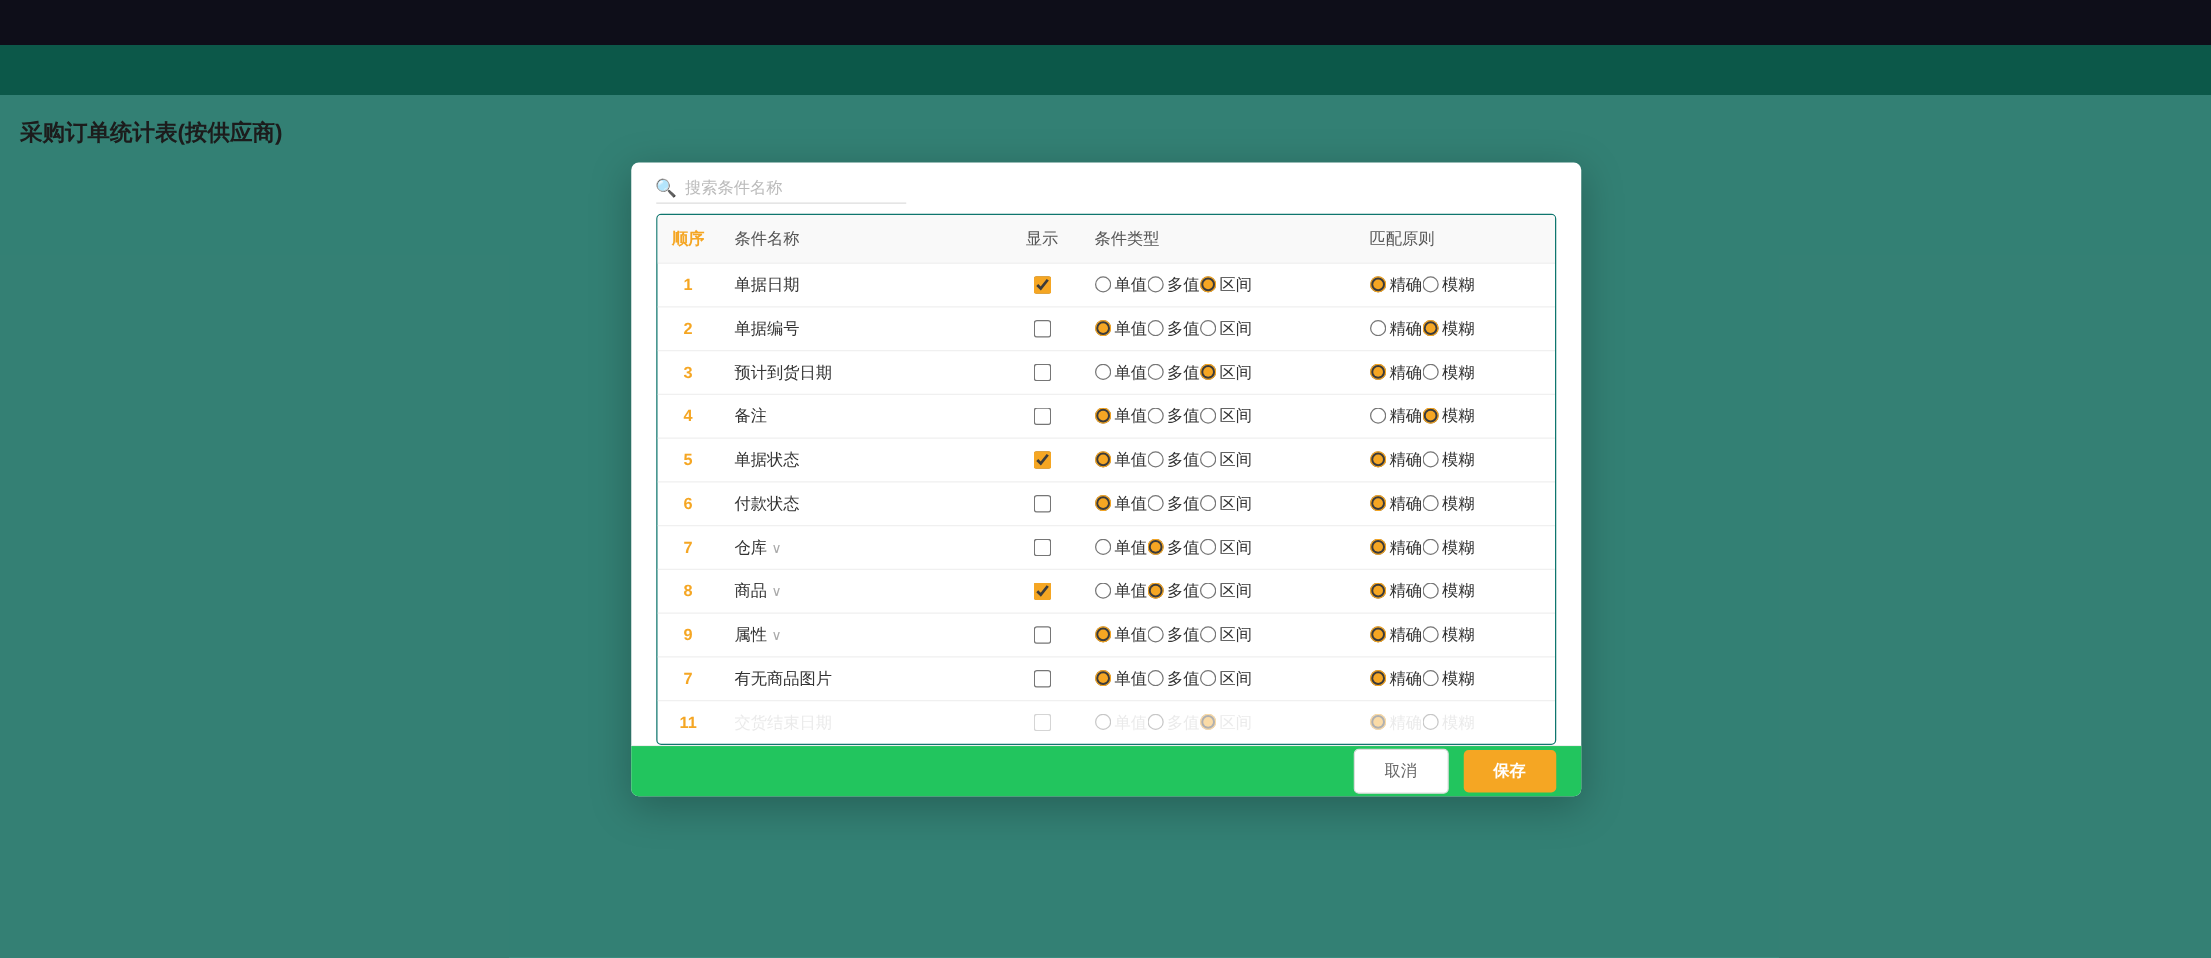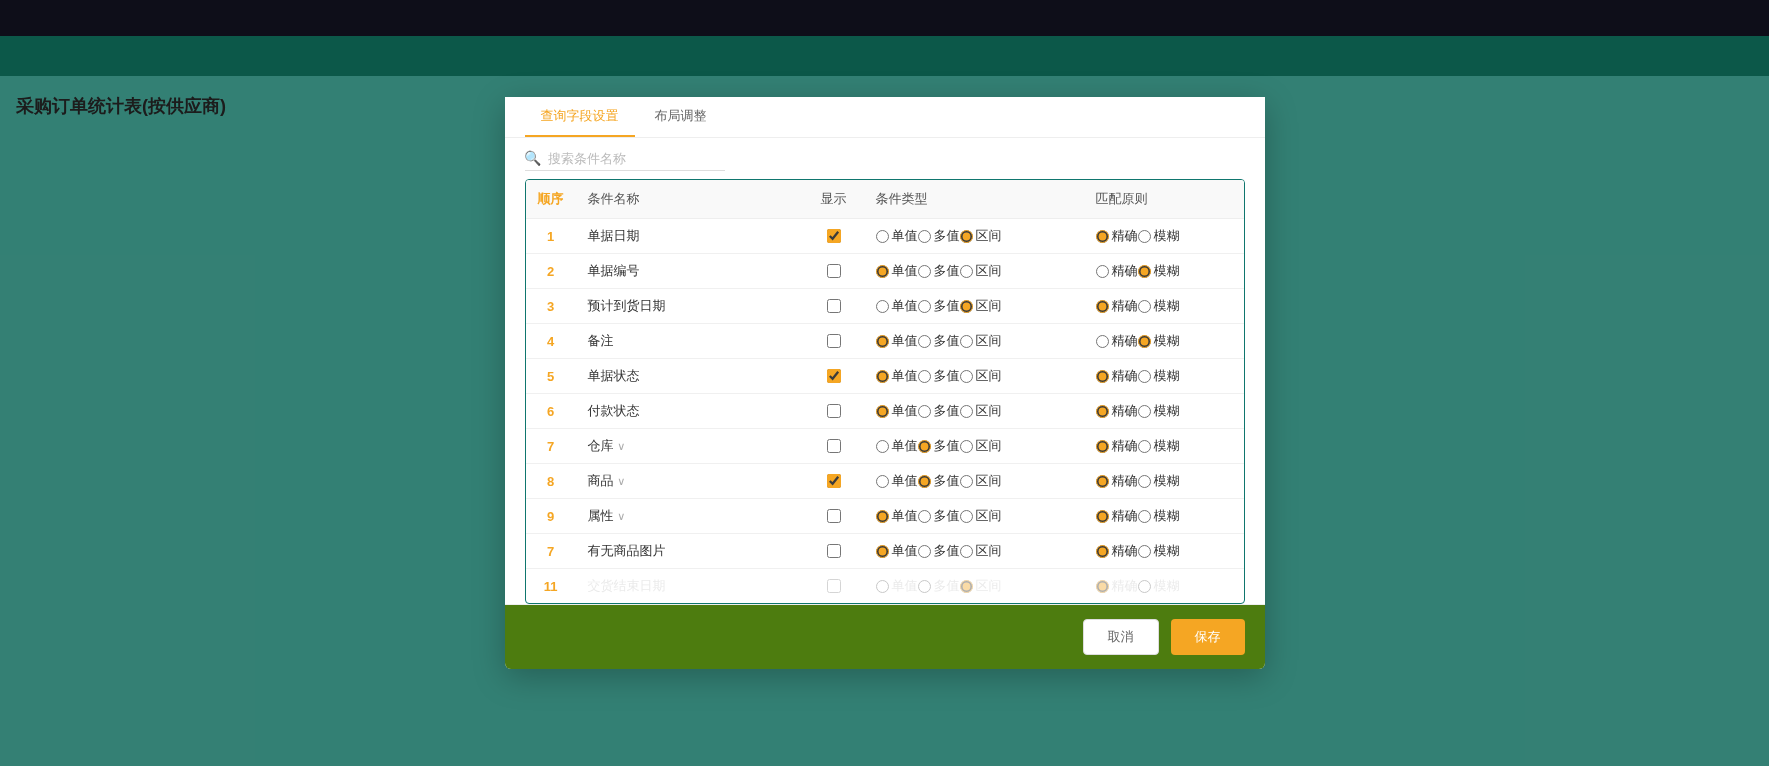--- a/index.html
+++ b/index.html
@@ -123,45 +123,46 @@
     }
 
     
     .radio-group { display: flex; align-items: center; gap: 0; }
     .radio-item { display: flex; align-items: center; gap: 3px; cursor: pointer; white-space: nowrap; }
     .radio-item input[type="radio"] { accent-color: #f5a623; cursor: pointer; }
 
     
     .dialog-footer {
       display: flex;
+      align-items: center;
       justify-content: flex-end;
-      padding: 14px 20px;
+      padding: 2px 20px;
       border-top: 1px solid #eee;
       gap: 12px;
-      background: #4d7c0f;
+      background: #22c55e;
       border-radius: 0 0 6px 6px;
     }
     .btn-cancel {
       padding: 8px 24px;
       border: 1px solid #ddd;
       background: white;
       color: #666;
       border-radius: 4px;
       cursor: pointer;
       font-size: 13px;
     }
     .btn-save {
       padding: 8px 24px;
       border: none;
       background: #f5a623;
       color: white;
       border-radius: 4px;
       cursor: pointer;
       font-size: 13px;
-      font-weight: normal;
+      font-weight: bold;
     }
 
     
     .bg-page {
       position: fixed;
       top: 0; left: 0; right: 0; bottom: 0;
       background: #5eead4;
       z-index: 0;
     }
     .bg-topbar {
@@ -193,24 +194,20 @@
   <div class="bg-navbar"></div>
   <div class="bg-page-body">
     <div class="bg-page-title">采购订单统计表(按供应商)</div>
   </div>
 </div>
 
 <div class="overlay">
   <div class="dialog">
 
 
-    <div class="dialog-tabs">
-      <div class="dialog-tab active">查询字段设置</div>
-      <div class="dialog-tab">布局调整</div>
-    </div>
 
     <div class="search-area">
       <div class="search-input-wrap">
         <span class="search-icon">🔍</span>
         <input class="search-input" type="text" placeholder="搜索条件名称" style="">
       </div>
     </div>
 
     <div class="table-wrap">
       <table>

